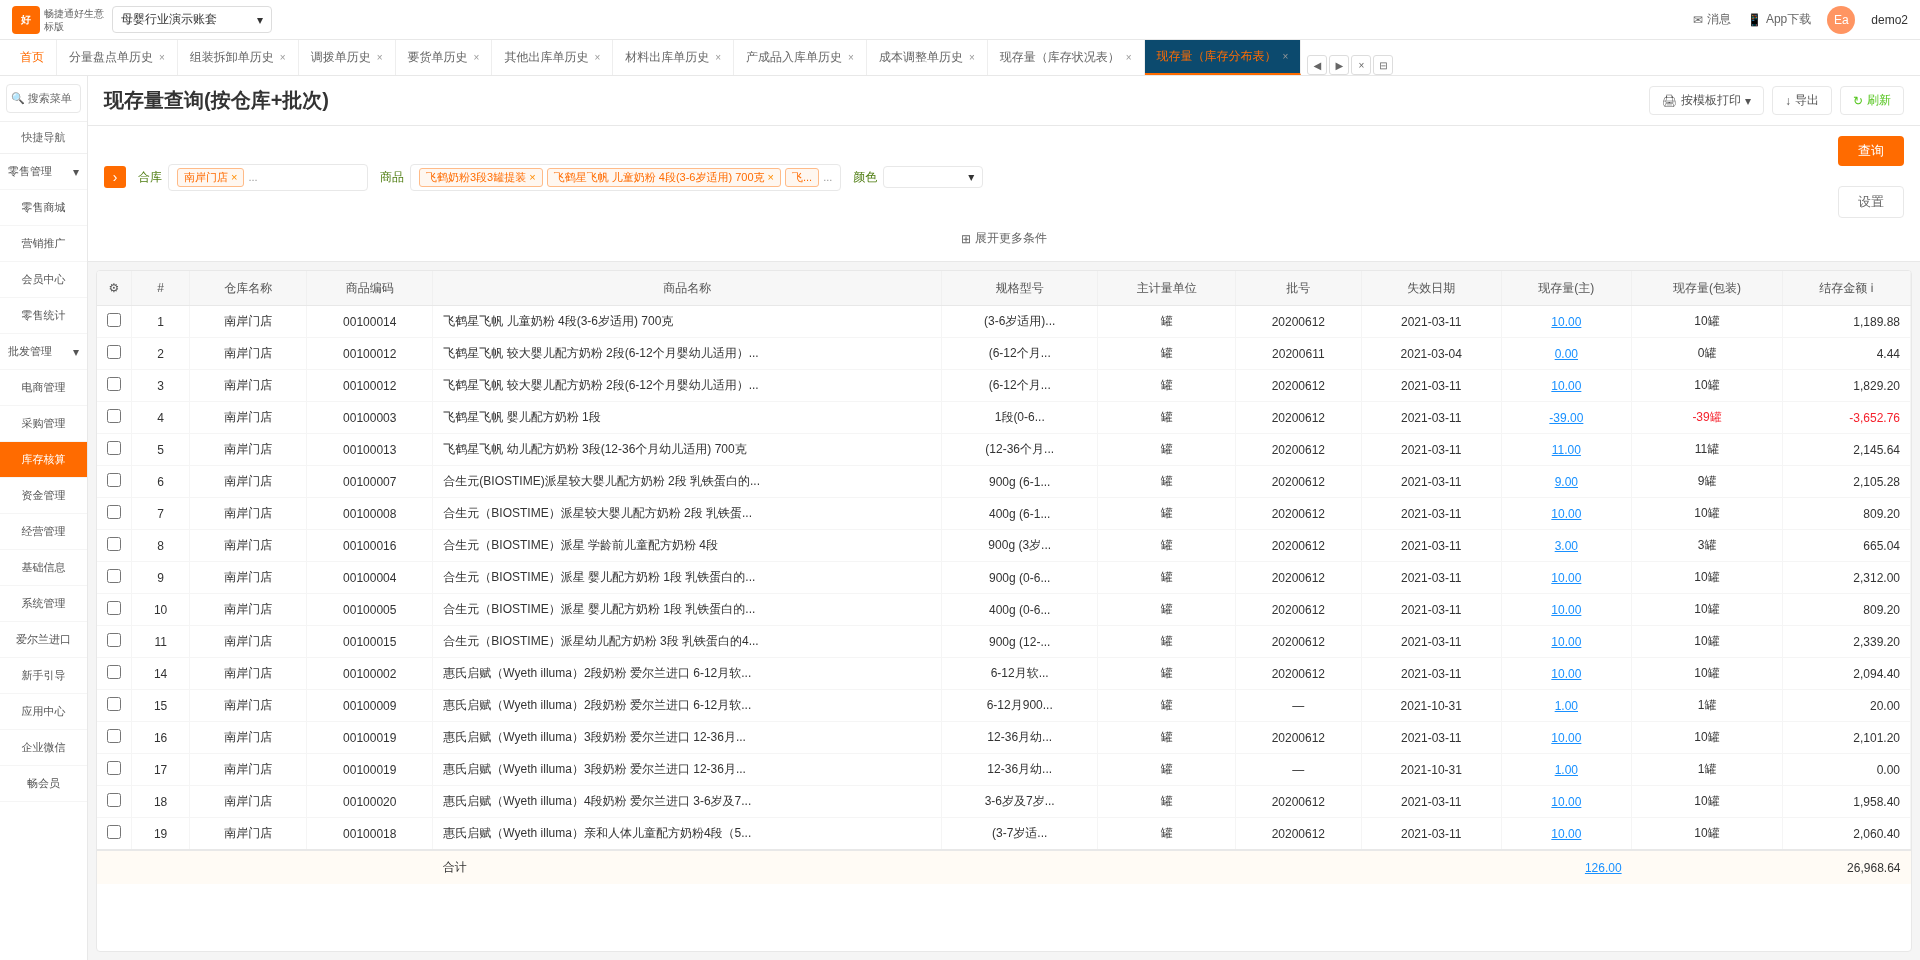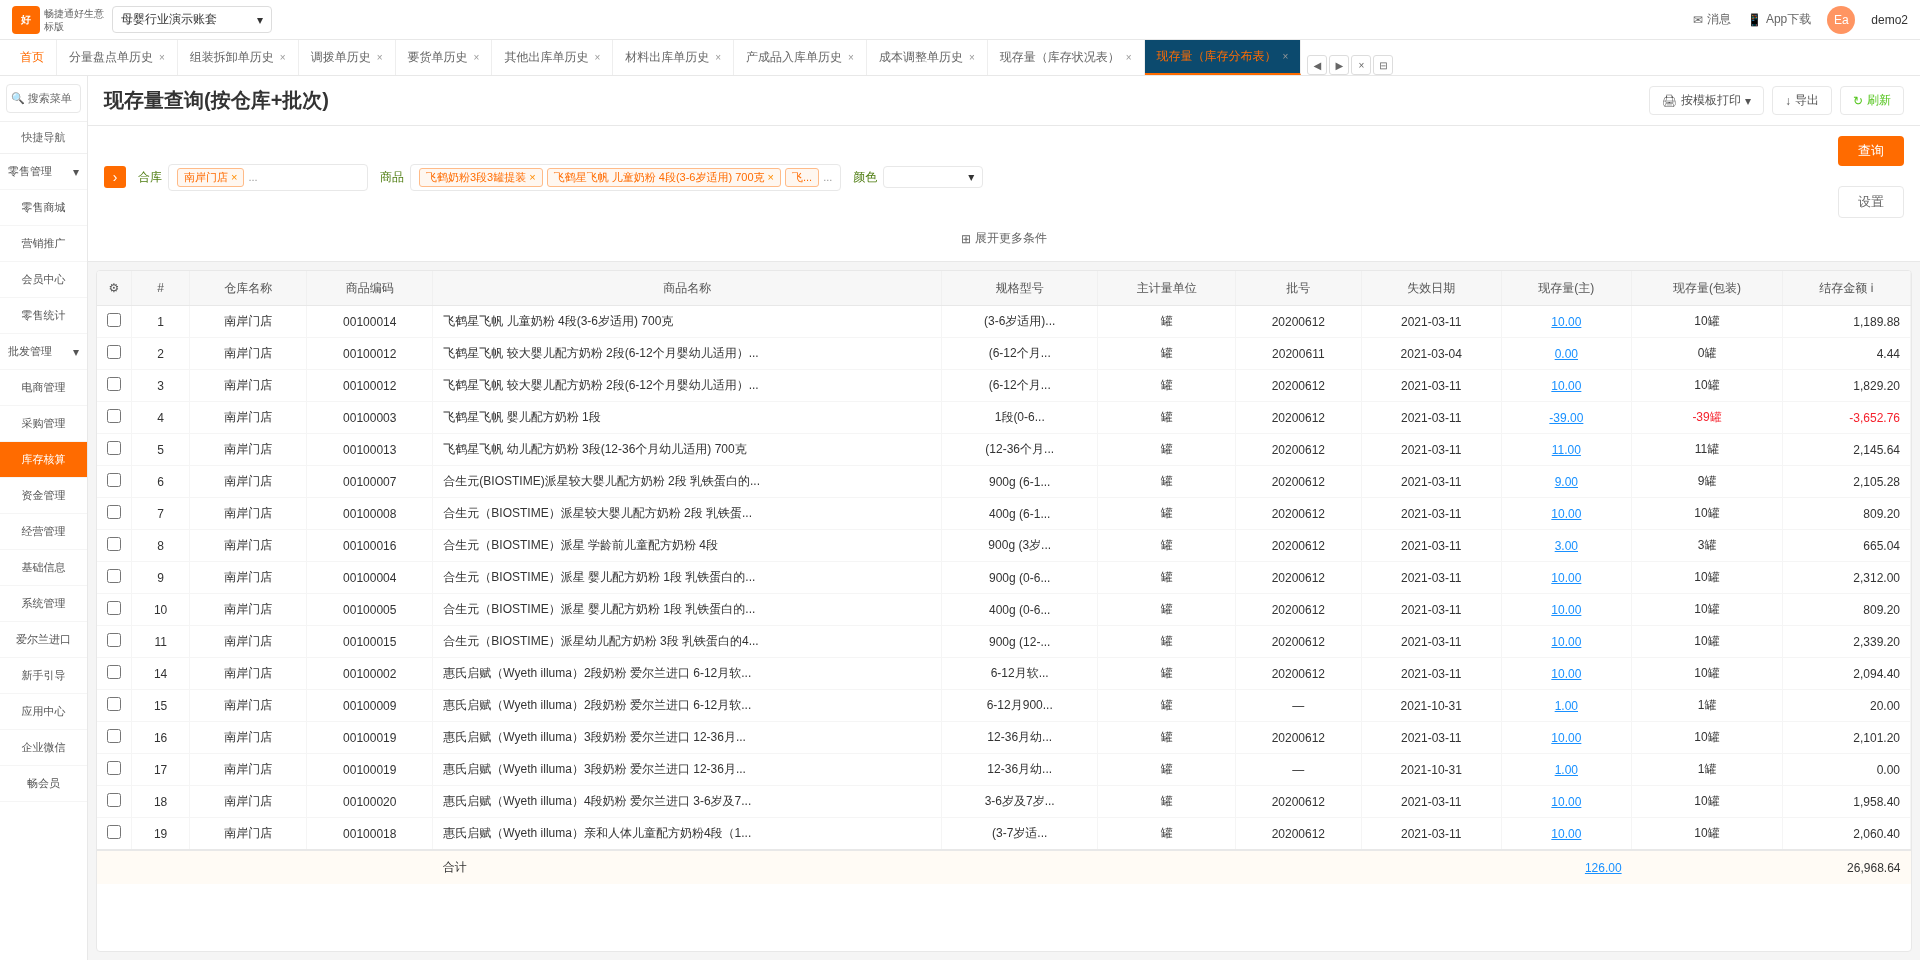--- a/index.html
+++ b/index.html
@@ -881,21 +881,21 @@
       <td>2021-03-11</td>
       <td class="link-val">10.00</td>
       <td>10罐</td>
       <td class="td-right">1,958.40</td>
     </tr>
             <tr>
       <td><input type="checkbox" class="select-all-check" style=""></td>
       <td>19</td>
       <td>南岸门店</td>
       <td>00100018</td>
-      <td class="td-left" style="max-width:300px;overflow:hidden;text-overflow:ellipsis;">惠氏启赋（Wyeth illuma）亲和人体儿童配方奶粉4段（1...</td>
+      <td class="td-left" style="max-width:300px;overflow:hidden;text-overflow:ellipsis;">惠氏启赋（Wyeth illuma）亲和人体儿童配方奶粉4段（5...</td>
       <td>(3-7岁适...</td>
       <td>罐</td>
       <td>20200612</td>
       <td>2021-03-11</td>
       <td class="link-val">10.00</td>
       <td>10罐</td>
       <td class="td-right">2,060.40</td>
     </tr>
           </tbody>
         <tfoot>

